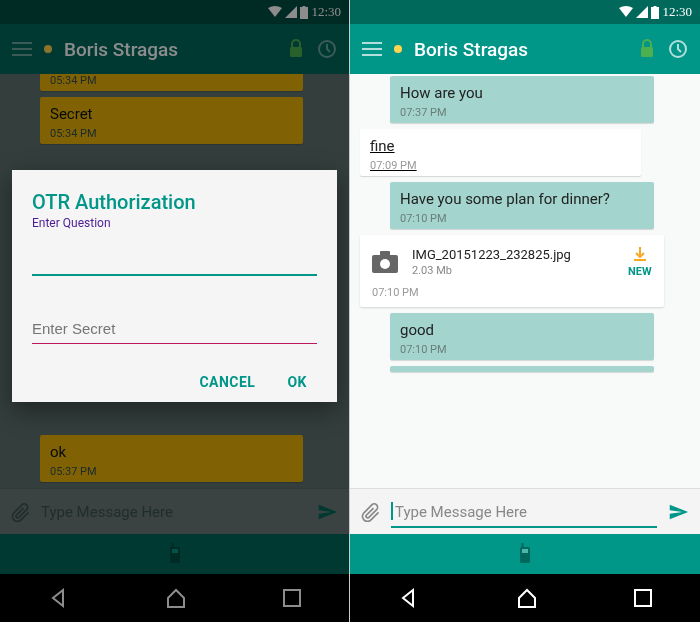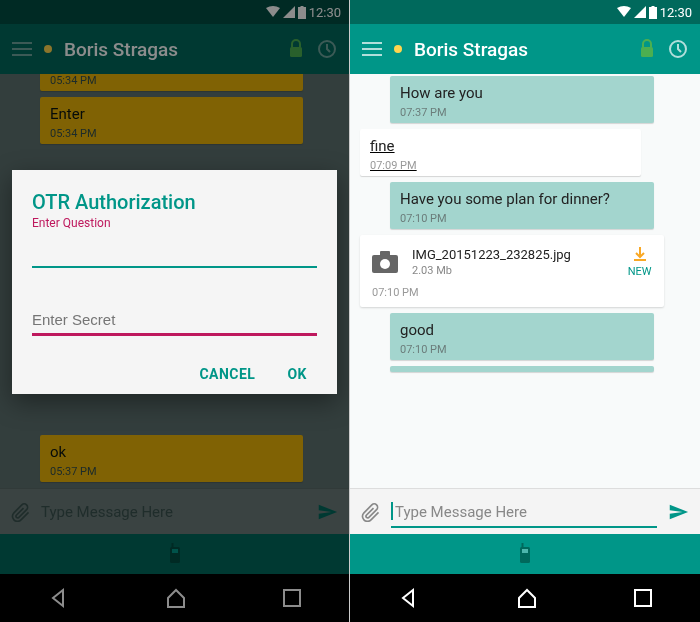--- a/index.html
+++ b/index.html
@@ -3,21 +3,21 @@
 <meta charset="utf-8">
 <style>
   * { box-sizing: border-box; margin: 0; padding: 0; }
   body { font-family: Roboto, Arial, sans-serif; background: #e0e0e0; width: 700px; height: 622px; overflow: hidden; }
   .container { display: flex; width: 700px; height: 622px; }
   .phone { width: 350px; height: 622px; position: relative; display: flex; flex-direction: column; overflow: hidden; }
   .phone.left { border-right: 1px solid #ccc; }
   
   .statusbar { height: 24px; background: #00695c; color: #fff; display: flex; align-items: center; justify-content: flex-end; padding: 0 8px; font-size: 13px; gap: 4px; }
   .phone.left .statusbar { background: #004d43; }
-  .status-icons { display: flex; align-items: center; gap: 3px; }
+  .status-icons { display: flex; align-items: center; gap: 3px; font-family: Liberation Serif, serif; }
   
   .actionbar { height: 50px; background: #009688; display: flex; align-items: center; padding: 12px 12px; gap: 12px; color: #fff; }
   .phone.left .actionbar { background: #00695c; }
   .hamburger { width: 20px; height: 14px; display: flex; flex-direction: column; justify-content: space-between; }
   .hamburger span { height: 2px; background: #fff; }
   .phone.left .hamburger span { background: #6da59d; }
   .presence { width: 8px; height: 8px; border-radius: 50%; background: #ffd54f; }
   .contact-name { font-size: 19px; font-weight: 500; flex: 1; }
   .ab-icon { color: #fff; font-size: 18px; }
   
@@ -34,42 +34,42 @@
   .phone.left .msg-out { background: #eab308; }
   .phone.left .msg-out .msg-text { color: #0a1412; }
   .phone.left .msg-out .msg-time { color: #36504c; }
   
   .attachment { align-self: flex-start; width: 92%; background: #fff; padding: 10px 12px 8px; border-radius: 2px; box-shadow: 0 1px 2px rgba(0,0,0,0.15); }
   .att-row { display: flex; align-items: center; gap: 14px; margin-bottom: 8px; }
   .att-info { flex: 1; }
   .att-name { font-size: 13px; color: #222; }
   .att-size { font-size: 11px; color: #888; margin-top: 2px; }
   .att-dl { display: flex; flex-direction: column; align-items: center; gap: 2px; }
-  .att-new { font-size: 11px; font-weight: 400; color: #009688; }
+  .att-new { font-size: 11px; font-weight: 700; color: #009688; }
   .att-time { font-size: 11px; color: #999; }
   
   .composer { height: 46px; background: #f4f4f4; display: flex; align-items: center; padding: 0 11px; gap: 10px; border-top: 1px solid #ddd; }
   .phone.left .composer { background: #6a7a78; border-top: 1px solid #5a6a68; }
   .compose-input { flex: 1; font-size: 15px; color: #888; height: 32px; line-height: 32px; }
   .phone.right .compose-input { border-bottom: 2px solid #009688; position: relative; }
   .phone.right .compose-input::before { content: ""; position: absolute; left: 0; top: 6px; bottom: 6px; width: 1.5px; background: #009688; }
   .phone.right .compose-input span { padding-left: 4px; }
   
   .toolbar2 { height: 40px; background: #009688; display: flex; align-items: center; justify-content: center; }
   .phone.left .toolbar2 { background: #00695c; }
   
   .navbar { height: 48px; background: #000; display: flex; align-items: center; justify-content: space-around; }
   .nav-btn { color: #fff; }
   
   .scrim { position: absolute; inset: 0; background: rgba(0,0,0,0.45); z-index: 5; }
   .dialog { position: absolute; top: 170px; left: 12px; right: 12px; background: #f5f5f5; z-index: 6; padding: 20px 20px 12px; box-shadow: 0 8px 24px rgba(0,0,0,0.4); }
   .dialog-title { color: #009688; font-size: 20px; font-weight: 500; margin-bottom: 2px; }
-  .dialog-sub { color: #be185d; font-size: 12px; margin-bottom: 8px; }
+  .dialog-sub { color: #4c1d95; font-size: 12px; margin-bottom: 16px; }
   .dialog-input { border: none; border-bottom: 2px solid #009688; height: 30px; width: 100%; background: transparent; margin-bottom: 38px; }
-  .dialog-input2 { border: none; border-bottom: 3px solid #be185d; height: 30px; width: 100%; background: transparent; font-size: 15px; color: #888; margin-bottom: 30px; }
+  .dialog-input2 { border: none; border-bottom: 1px solid #be185d; height: 30px; width: 100%; background: transparent; font-size: 15px; color: #888; margin-bottom: 30px; }
   .dialog-actions { display: flex; justify-content: flex-end; gap: 32px; padding-right: 10px; }
   .dialog-btn { color: #009688; font-size: 14px; font-weight: 700; letter-spacing: 0.5px; }
   
   svg { display: block; }
 </style>
 </head>
 <body>
 
 <div class="container">
 
@@ -105,21 +105,21 @@
           <circle cx="10" cy="10" r="8" stroke="#6da59d" stroke-width="2" fill="none"></circle>
           <path d="M10 5 V10 L13 13" stroke="#6da59d" stroke-width="2" fill="none"></path>
         </svg>
     </div>
 
     <div class="chat-body">
       <div class="msg-out" style="align-self:stretch;margin-left:30px;margin-top:-14px">
         <div class="msg-time">05:34 PM</div>
       </div>
       <div class="msg-out" style="align-self:stretch;margin-left:30px">
-        <div class="msg-text">Enter</div>
+        <div class="msg-text">Secret</div>
         <div class="msg-time">05:34 PM</div>
       </div>
       <div style="flex:1"></div>
       <div class="msg-out" style="align-self:stretch;margin-left:30px;">
         <div class="msg-text">ok</div>
         <div class="msg-time">05:37 PM</div>
       </div>
     </div>
 
     <div class="composer">

